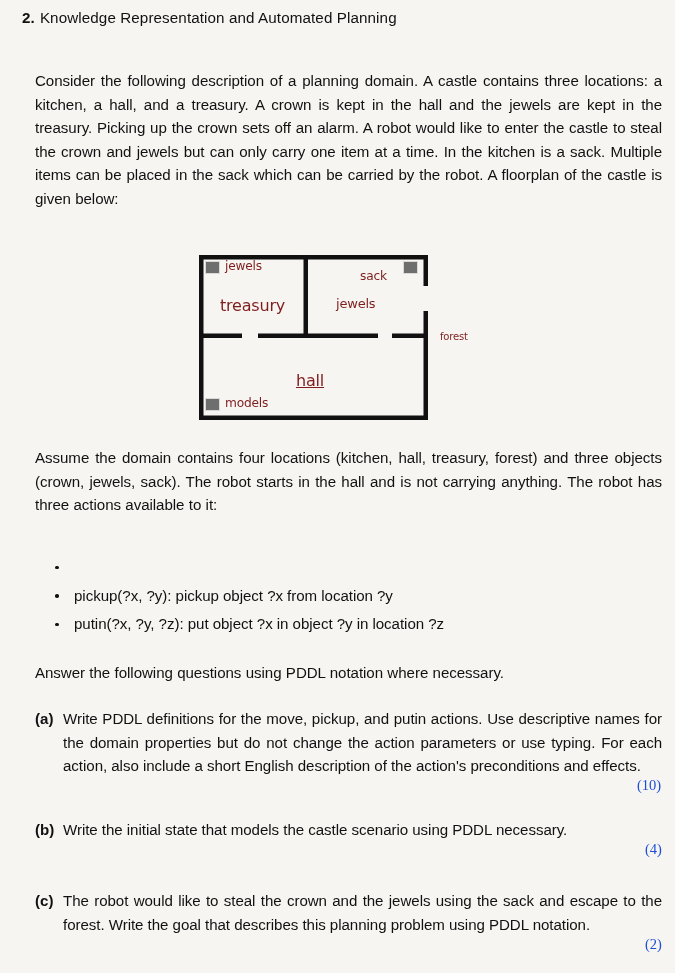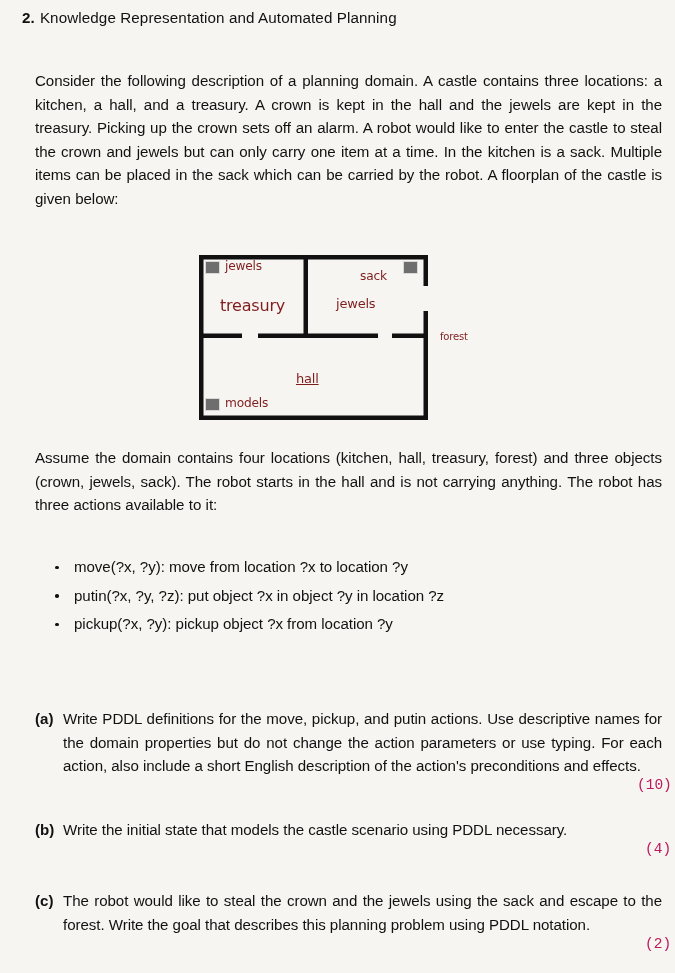--- a/index.html
+++ b/index.html
@@ -144,23 +144,23 @@
     width: 26px;
   }
   .subq .bodytext {
     margin-left: 28px;
     text-align: justify;
     text-justify: inter-word;
     letter-spacing: -0.05px;
   }
   .marks {
     position: absolute;
-    font-family: Liberation Mono, monospace;
+    font-family: Liberation Serif, serif;
     font-size: 14.5px;
-    color: #be185d;
+    color: #1d4ed8;
   }
 
   #subq-a { left: 35px; top: 707px; }
   #subq-b { left: 35px; top: 818px; }
   #subq-c { left: 35px; top: 889px; }
 
   #marks-a { left: 637px; top: 777px; }
   #marks-b { left: 645px; top: 841px; }
   #marks-c { left: 645px; top: 936px; }
 </style>
@@ -201,41 +201,41 @@
     <div class="fp-text" style="left:35px; top:14px;">jewels</div>
 
     <div class="fp-item-box" style="left:213px; top:16px;"></div>
     <div class="fp-text" style="left:170px; top:24px;">sack</div>
 
     <div class="fp-item-box" style="left:15px; top:153px;"></div>
     <div class="fp-text" style="left:35px; top:151px;">models</div>
 
     <div class="fp-text" style="left:30px; top:51px; font-size:16px;">treasury</div>
     <div class="fp-text" style="left:146px; top:51px; font-size:13px;">jewels</div>
-    <div class="fp-text" style="left:106px; top:126px; font-size:13px;text-decoration:underline;">hall</div>
+    <div class="fp-text" style="left:106px; top:126px; font-size:16px;text-decoration:underline;">hall</div>
     <div class="fp-text" style="left:250px; top:86px; font-size:10px;">forest</div>
   </div>
 
   <div class="para" id="assume-para">Assume the domain contains four locations (kitchen, hall, treasury, forest) and three objects (crown, jewels, sack). The robot starts in the hall and is not carrying anything. The robot has three actions available to it:</div>
 
   <div class="bullets">
     <div class="bullet-row">
       <span class="bullet-dot"></span>
-      <span>move(?x, ?y): move from location ?x to location ?y</span>
+    </div>
+    <div class="bullet-row">
+      <span class="bullet-dot"></span>
+      <span>pickup(?x, ?y): pickup object ?x from location ?y</span>
     </div>
     <div class="bullet-row">
       <span class="bullet-dot"></span>
       <span>putin(?x, ?y, ?z): put object ?x in object ?y in location ?z</span>
     </div>
-    <div class="bullet-row">
-      <span class="bullet-dot"></span>
-      <span>pickup(?x, ?y): pickup object ?x from location ?y</span>
-    </div>
-  </div>
-
+  </div>
+
+  <div class="para" id="answer-para">Answer the following questions using PDDL notation where necessary.</div>
 
   <div class="subq" id="subq-a">
     <span class="lbl">(a)</span>
     <div class="bodytext">Write PDDL definitions for the move, pickup, and putin actions. Use descriptive names for the domain properties but do not change the action parameters or use typing. For each action, also include a short English description of the action's preconditions and effects.</div>
   </div>
   <div class="marks" id="marks-a">(10)</div>
 
   <div class="subq" id="subq-b">
     <span class="lbl">(b)</span>
     <div class="bodytext">Write the initial state that models the castle scenario using PDDL necessary.</div>

